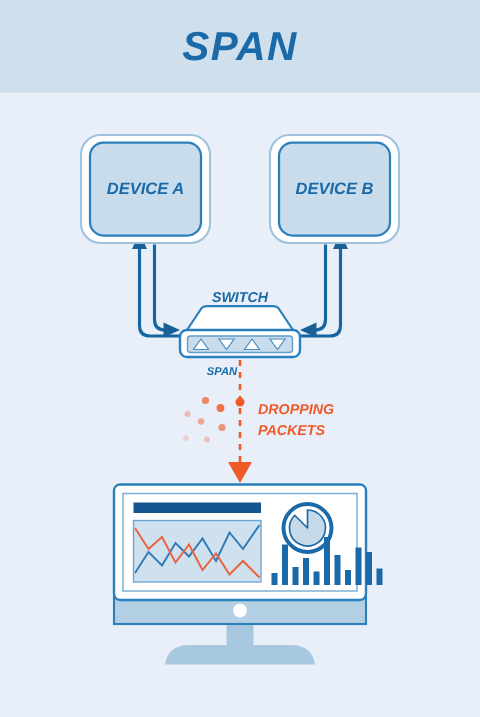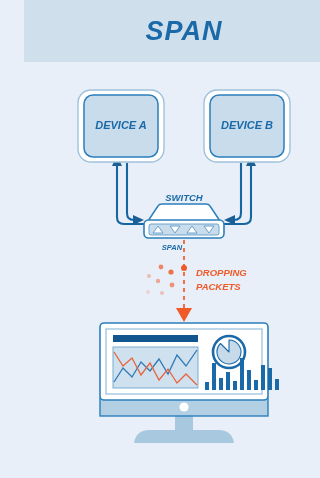--- a/index.html
+++ b/index.html
@@ -1,21 +1,21 @@
 <!DOCTYPE html>
 <html><head>
 <meta charset="utf-8">
 <style>
   html,body{margin:0;padding:0;}
   body{
     width:320px;height:478px;overflow:hidden;
     background:#e9eff8;
     font-family:"Liberation Sans", sans-serif;
   }
-  #stage{position:relative;width:254px;height:478px;margin-left:24px;}
+  #stage{position:relative;width:254px;height:478px;}
 
   
   .header{
     position:absolute;left:0;top:0;width:320px;height:62px;
     background:#cfdfeb;
     display:flex;align-items:center;justify-content:center;
   }
   .header-title{
     font-size:27px;font-weight:bold;font-style:italic;
     color:#1a69a8;letter-spacing:1px;

